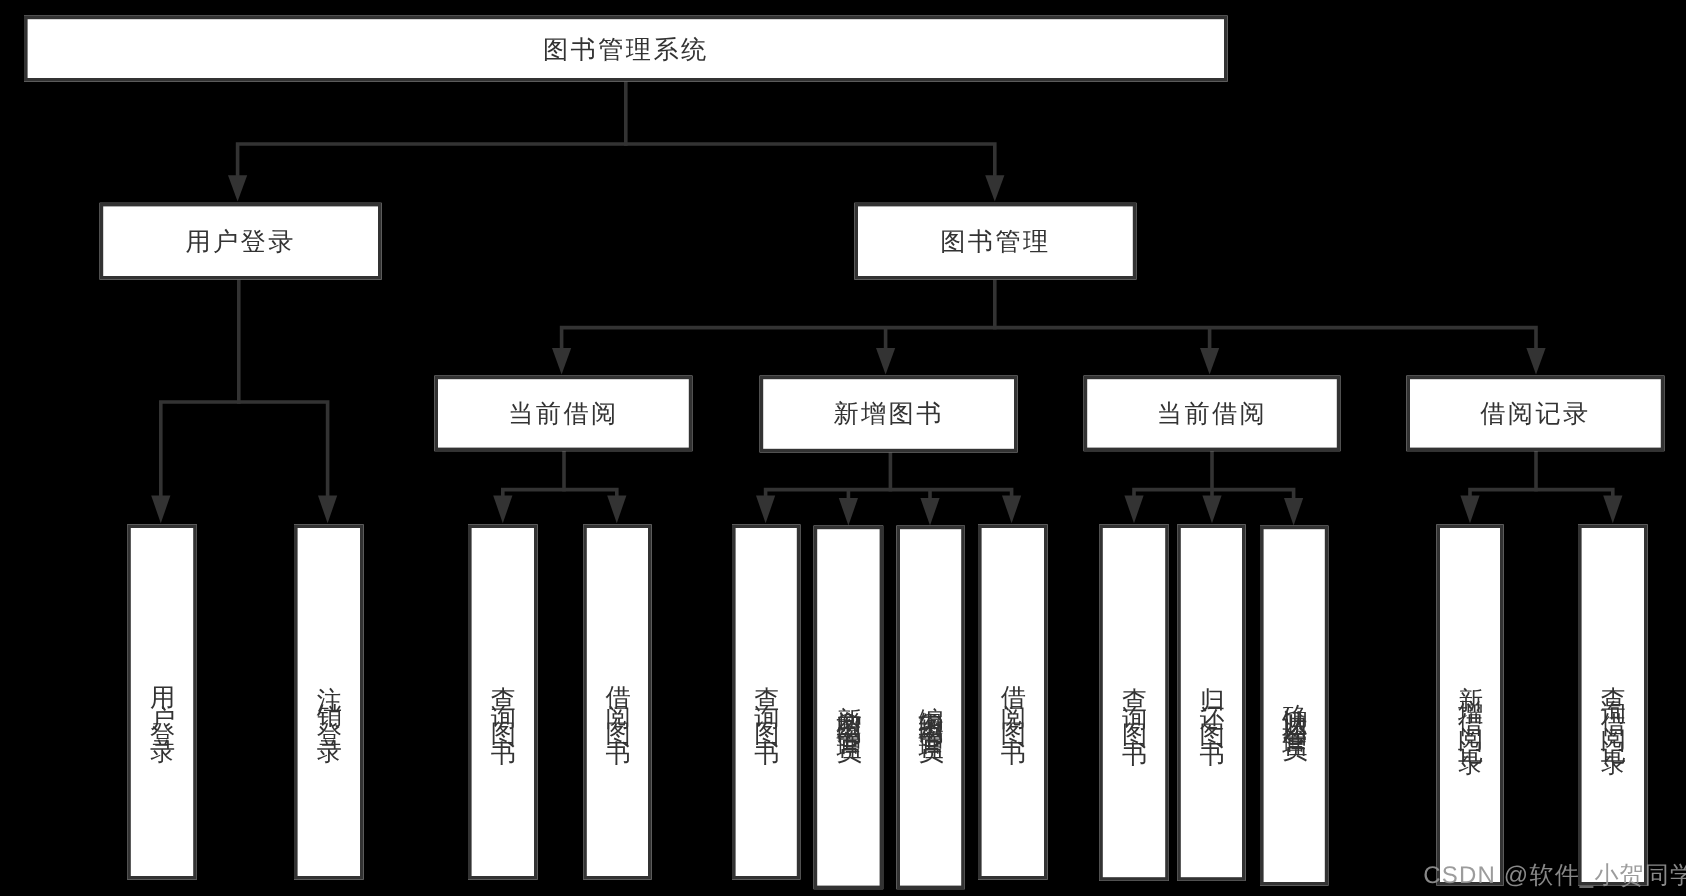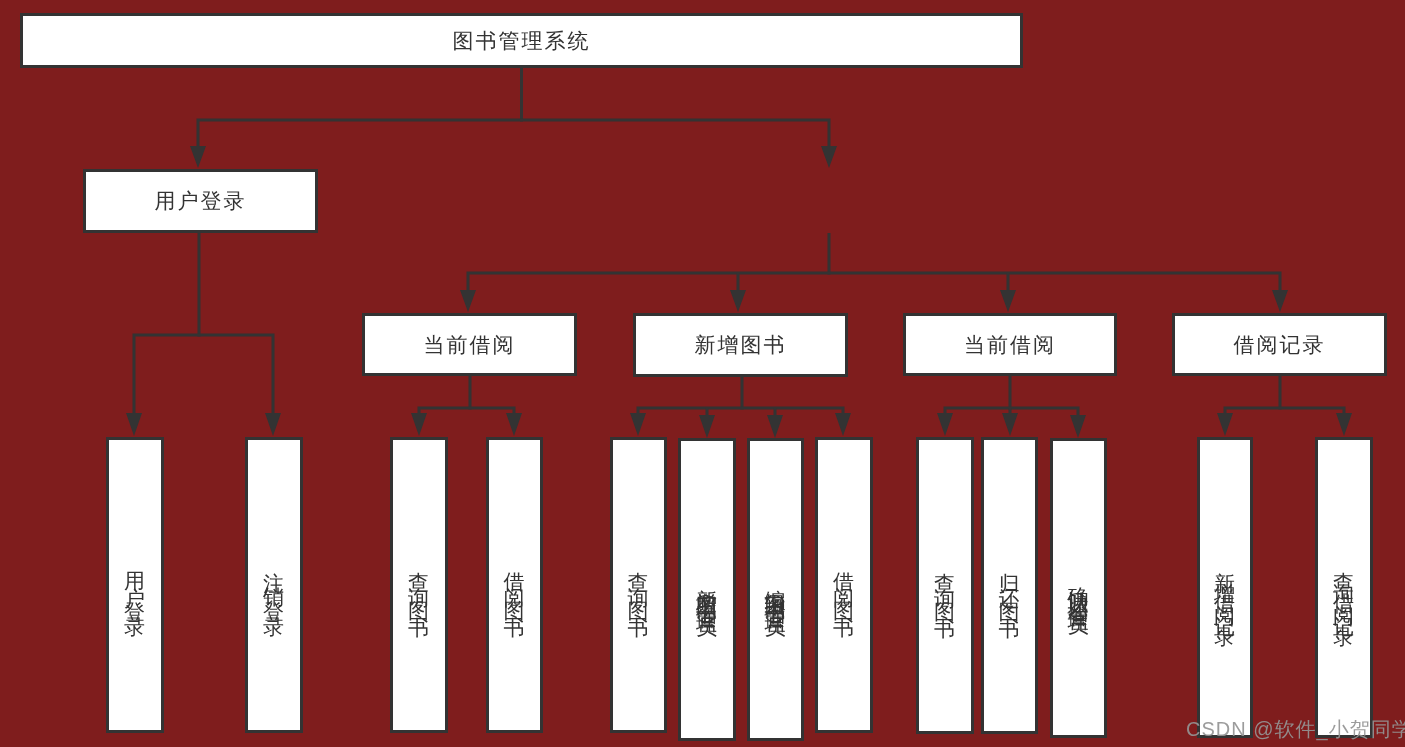--- a/index.html
+++ b/index.html
@@ -1,19 +1,19 @@
 <!DOCTYPE html>
 <html><head>
 <meta charset="utf-8">
 <style>
   html,body{margin:0;padding:0;background:#ffffff;}
   #canvas{
     position:relative;
     width:1405px;height:747px;
-    background:#7f1d1d;
+    background:#000000;
     font-family:"Liberation Sans","DejaVu Sans",sans-serif;
     overflow:hidden;
   }
   #wires{position:absolute;left:0;top:0;width:1405px;height:747px;}
   .node{
     position:absolute;
     box-sizing:border-box;
     border:3px solid #333333;
     background:#ffffff;
     display:flex;align-items:center;justify-content:center;
@@ -98,20 +98,23 @@
     </g>
   </svg>
 
   <div class="node" style="left:20px;top:13px;width:1003px;height:55px">
     <span>图书管理系统</span>
   </div>
 
   <div class="node" style="left:83px;top:169px;width:235px;height:64px">
     <span>用户登录</span>
   </div>
+  <div class="node" style="left:712px;top:169px;width:235px;height:64px">
+    <span>图书管理</span>
+  </div>
 
   <div class="node" style="left:362px;top:313px;width:215px;height:63px">
     <span>当前借阅</span>
   </div>
   <div class="node" style="left:633px;top:313px;width:215px;height:64px">
     <span>新增图书</span>
   </div>
   <div class="node" style="left:903px;top:313px;width:214px;height:63px">
     <span>当前借阅</span>
   </div>

